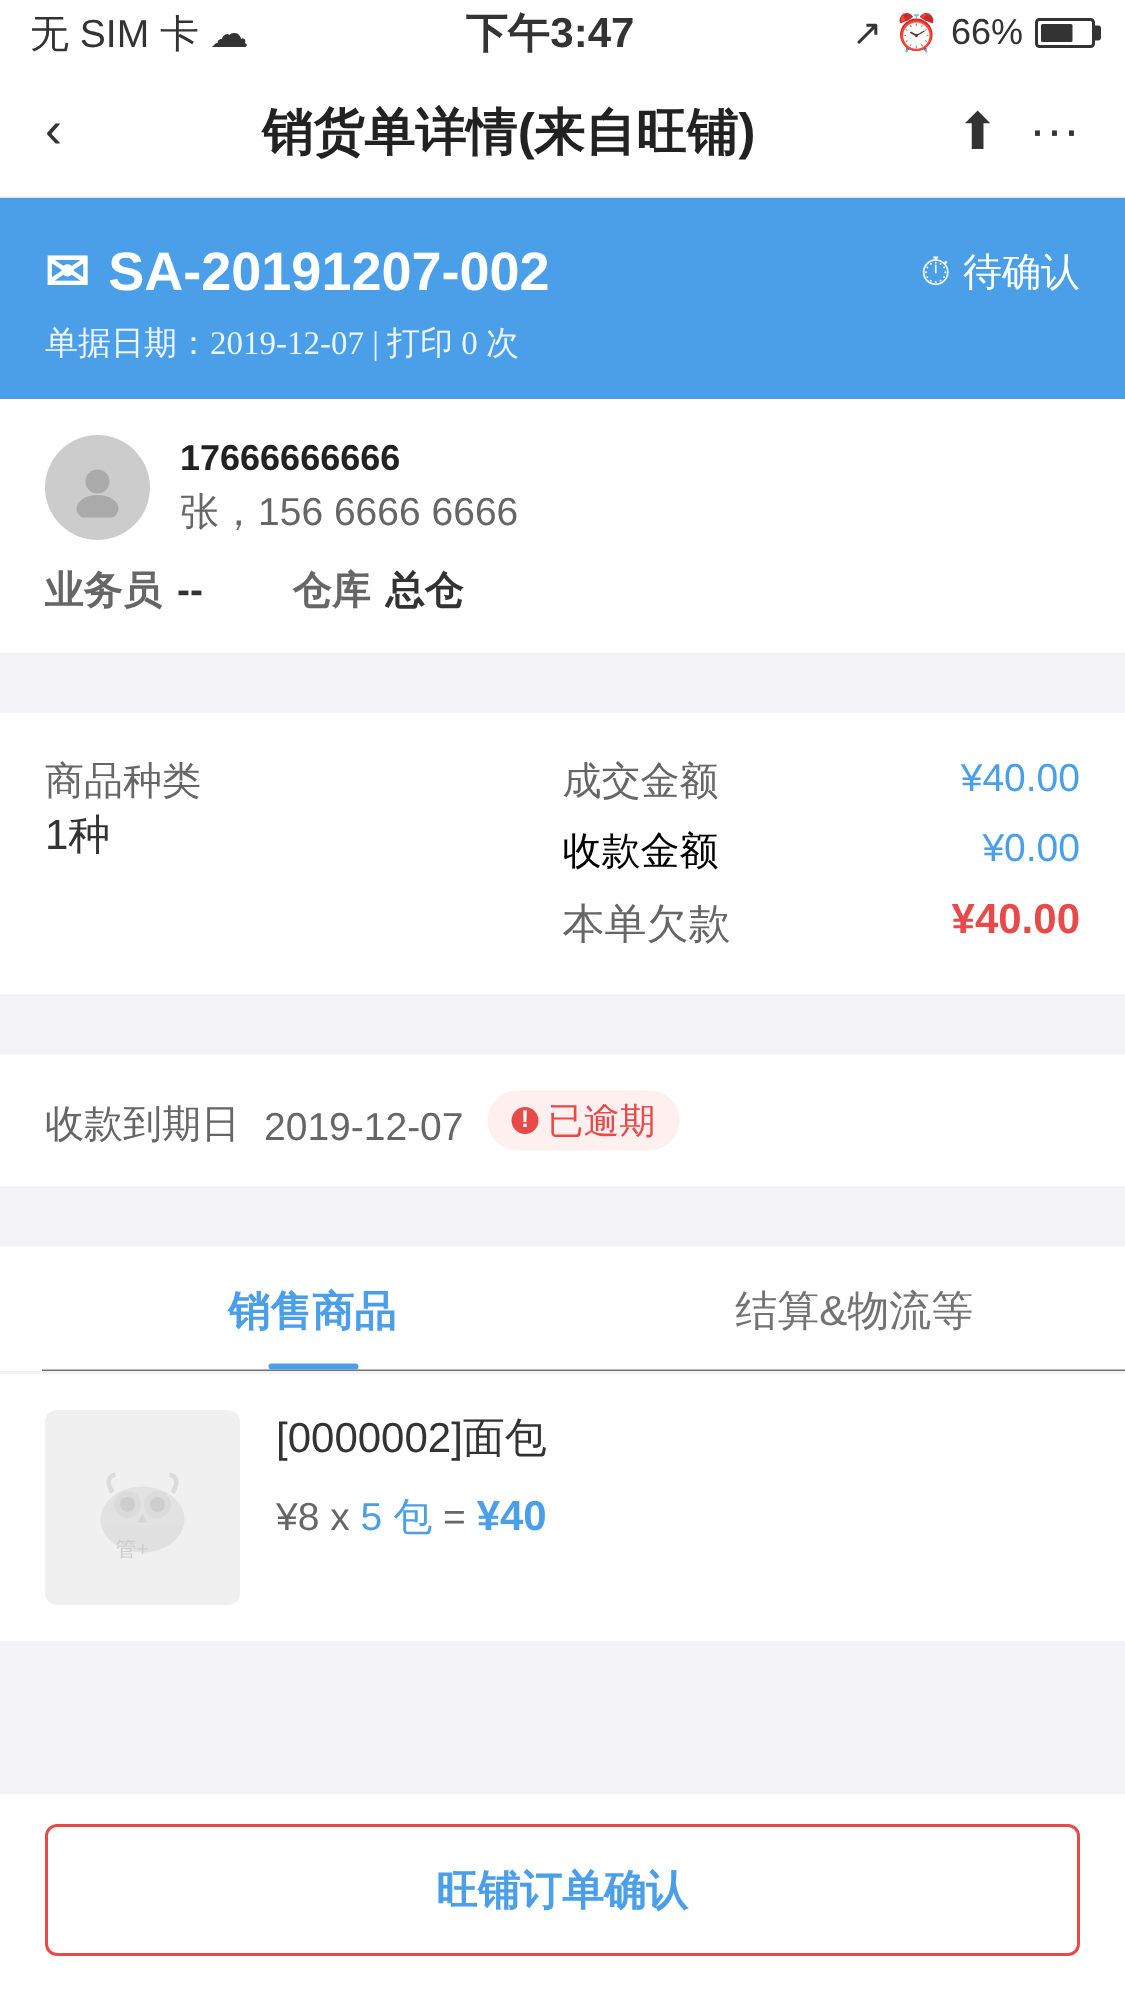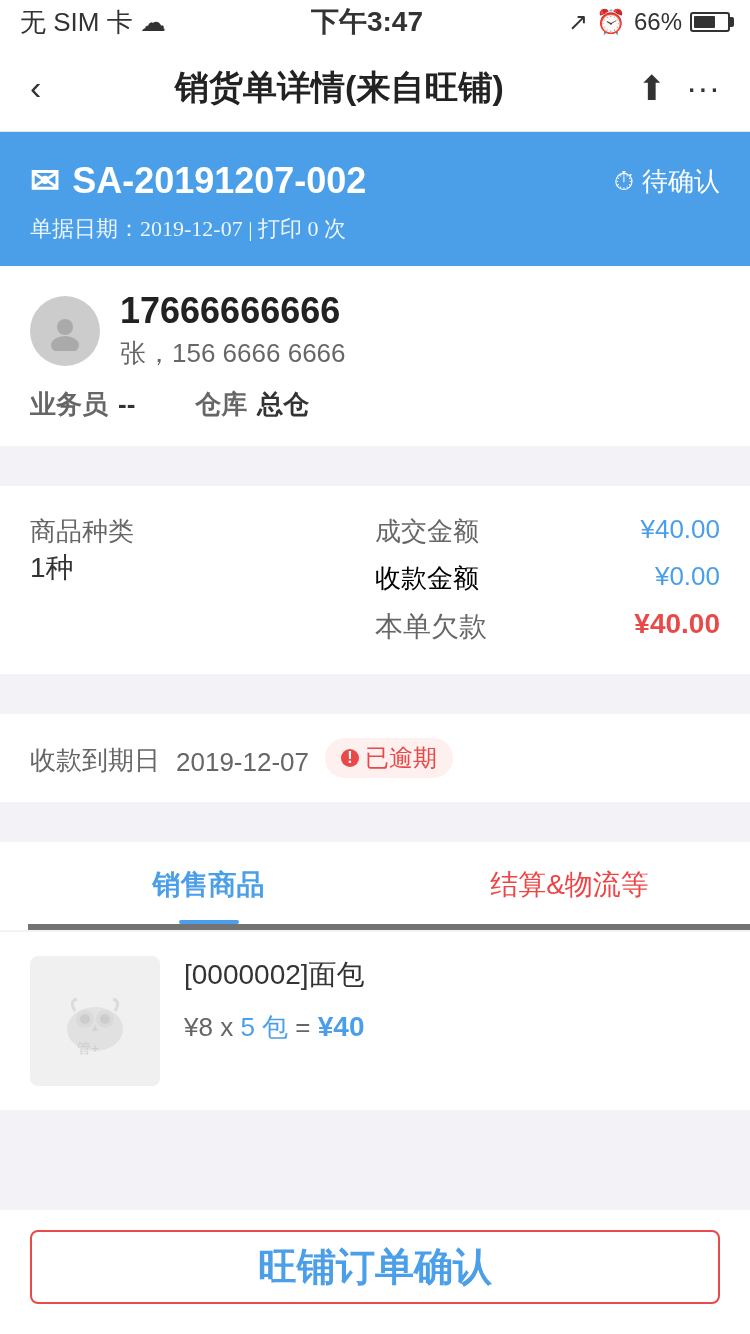--- a/index.html
+++ b/index.html
@@ -113,21 +113,21 @@
       border-radius: 50%;
       background: #ccc;
       display: flex;
       align-items: center;
       justify-content: center;
       font-size: 36px;
       color: #999;
       flex-shrink: 0;
     }
     .customer-phone {
-      font-size: 36px;
+      font-size: 24px;
       font-weight: 600;
       color: #222;
     }
     .customer-name {
       font-size: 26px;
       color: #666;
       margin-top: 4px;
     }
     .customer-meta {
       display: flex;
@@ -189,29 +189,29 @@
       color: #fff; font-size: 16px; font-weight: 700;
     }
 
     
     .tabs-section {
       background: #fff;
       margin-bottom: 2px;
     }
     .tabs-header {
       display: flex;
-      border-bottom: 6px solid #737373;
+      border-bottom: 1px solid #737373;
       margin-left: 28px;
     }
     .tab {
       flex: 1;
       text-align: center;
       padding: 24px 0 20px;
       font-size: 28px;
-      color: #ef4444;
+      color: #737373;
       cursor: pointer;
       position: relative;
     }
     .tab.active {
       color: #4a9fe8;
       font-weight: 600;
     }
     .tab.active::after {
       content: '';
       position: absolute;
@@ -260,26 +260,26 @@
     .confirm-button-wrap {
       position: fixed;
       bottom: 0;
       left: 0;
       width: 750px;
       background: #fff;
       padding: 20px 30px 30px;
     }
     .confirm-button {
       width: 100%;
-      height: 74px;
+      height: 88px;
       border: 2px solid #e84a4a;
       border-radius: 8px;
       background: #fff;
       color: #4a9fe8;
-      font-size: 39px;
+      font-size: 28px;
       font-weight: 600;
       cursor: pointer;
       display: flex;
       align-items: center;
       justify-content: center;
     }
 
     .divider {
       height: 20px;
       background: #f2f2f7;

